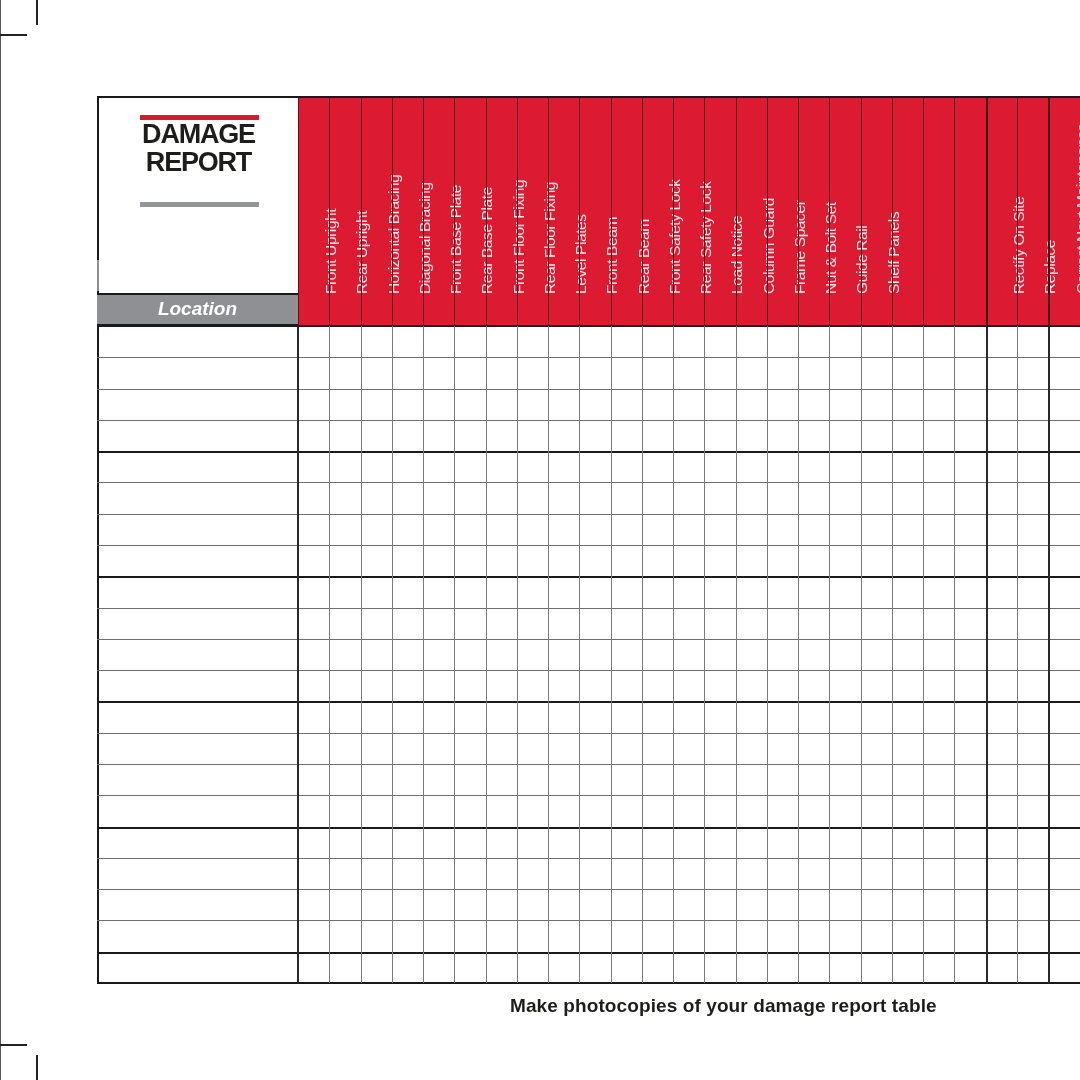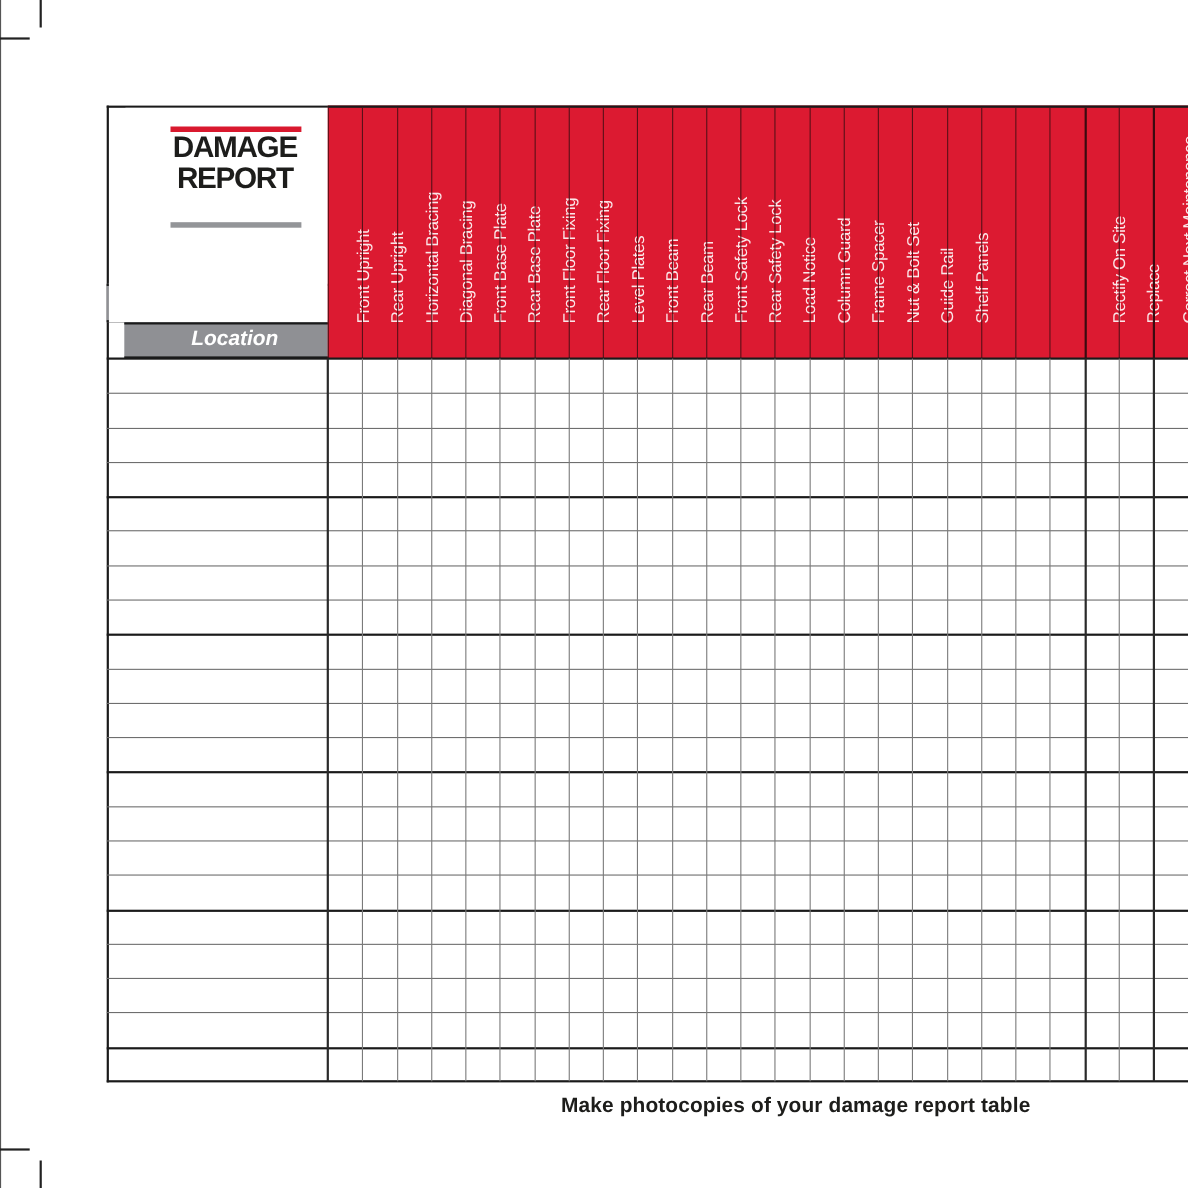--- a/index.html
+++ b/index.html
@@ -13,37 +13,37 @@
     .table-frame {
       position: absolute; left: 97px; top: 96px; width: 1000px; height: 888px;
       border-top: 2px solid #1a1a1a; border-left: 2px solid #1a1a1a; border-bottom: 2px solid #1a1a1a;
       box-sizing: border-box;
     }
     .left-panel {
       position: absolute; left: 97px; top: 96px; width: 201px; height: 230px;
       box-sizing: border-box;
     }
     .title-box {
-      position: absolute; left: 17px; top: 2px; width: 199px; height: 99px; background: #fff;
+      position: absolute; left: 2px; top: 2px; width: 199px; height: 99px; background: #fff;
     }
     .title-bar-red { position: absolute; left: 41px; top: 17px; width: 119px; height: 5px; background: #d9192e; }
     .title-bar-grey { position: absolute; left: 41px; top: 104px; width: 119px; height: 5px; background: #939598; }
     .title-text {
       position: absolute; left: 0; top: 22px; width: 199px; text-align: center;
       font-weight: bold; font-size: 27px; line-height: 28px; letter-spacing: -1.2px; color: #1d1d1b;
     }
     .grey-label {
       position: absolute; left: 0; width: 201px; height: 32px; background: #8f9094;
       border-top: 2px solid #1a1a1a; border-bottom: 2px solid #1a1a1a; box-sizing: border-box;
       color: #ffffff; font-weight: bold; font-style: italic; font-size: 19px;
       text-align: center; line-height: 28px;
     }
     .date-label { top: 126px; height: 35px; line-height: 31px; margin-top: 36px; }
     .date-field { position: absolute; left: 2px; top: 161px; width: 199px; height: 36px; background: #fff; }
-    .location-label { top: 197px; height: 33px; margin-left: 16px; }
+    .location-label { top: 197px; height: 33px; }
 
     .header-red {
       position: absolute; left: 298px; top: 96px; width: 782px; height: 230px;
       background: #dc1a31; border-top: 2px solid #1a1a1a; box-sizing: border-box;
     }
     .hcol {
       position: absolute; top: 0; height: 228px; width: 31.25px;
       border-left: 1px solid #5a1018; box-sizing: border-box;
     }
     .hcol .lbl {

